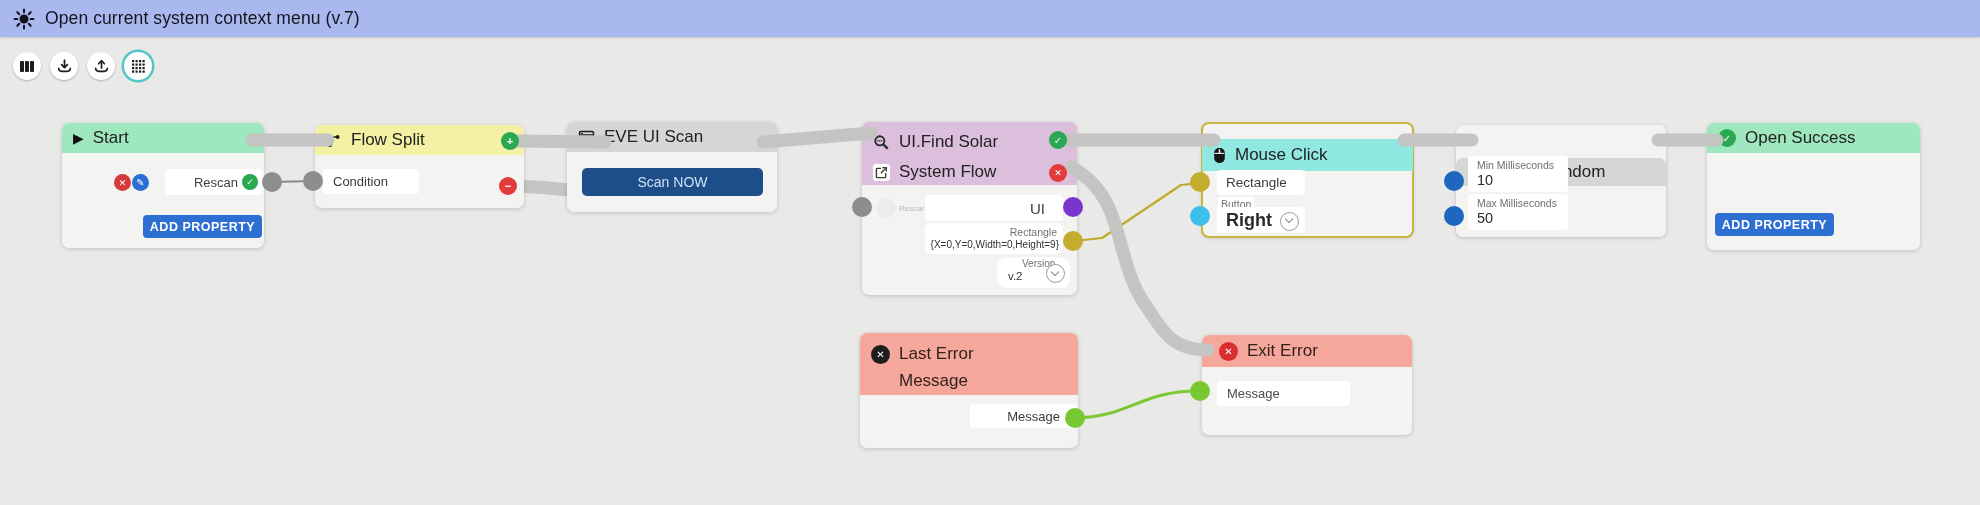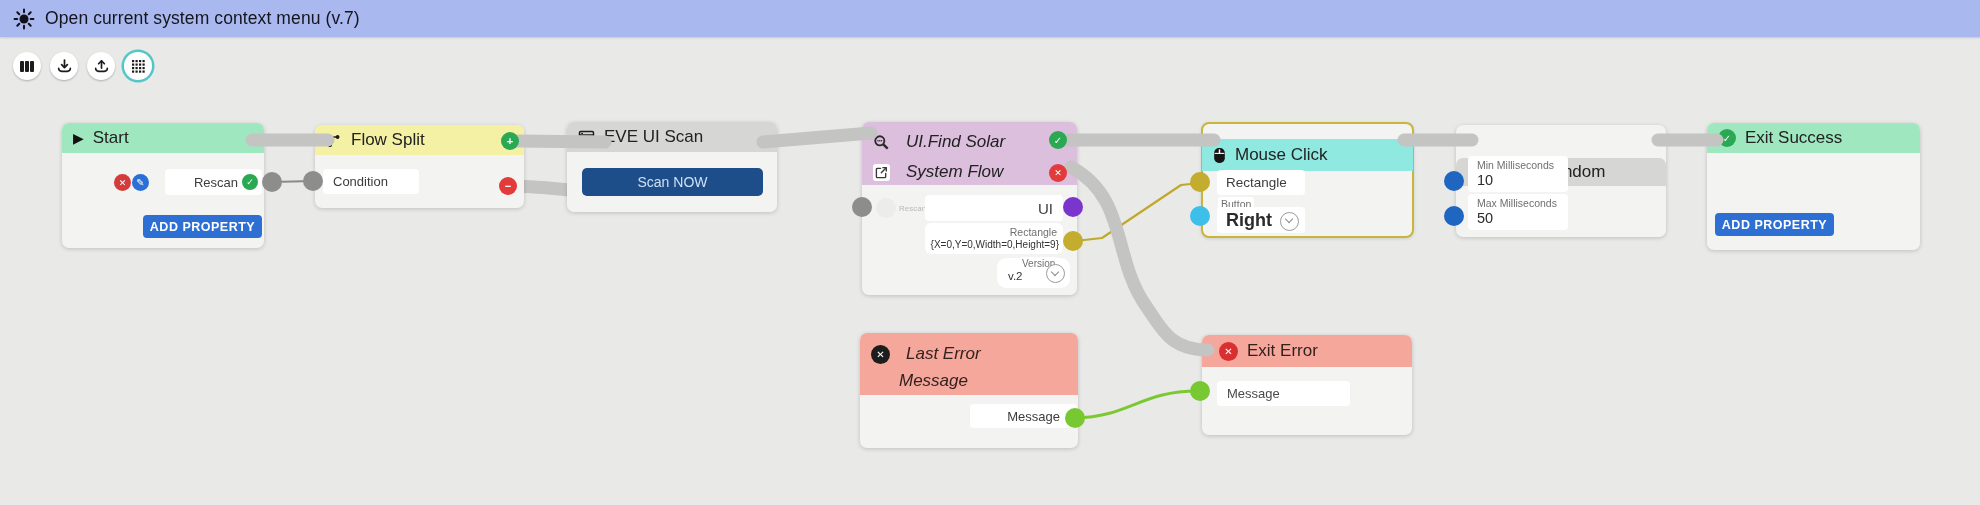--- a/index.html
+++ b/index.html
@@ -16,21 +16,21 @@
   
   svg.wires{position:absolute;left:0;top:0;width:1980px;height:505px;pointer-events:none;}
   svg.wires path{pointer-events:stroke;}
   .wires-under{z-index:1;}
   .wires-over{z-index:3;}
   
   .node{position:absolute;background:#f3f3f1;border-radius:7px;box-shadow:0 1px 4px rgba(0,0,0,.18);z-index:2;}
   .node.selected{outline:2px solid #c9b53b;outline-offset:-1px;}
   .nhead{position:absolute;left:0;top:0;right:0;display:flex;align-items:center;gap:9px;padding:0 11px;border-radius:7px 7px 0 0;font-size:17px;font-weight:500;color:#222;box-sizing:border-box;}
   .nhead2{position:absolute;left:0;top:0;right:0;border-radius:7px 7px 0 0;padding:5px 11px;box-sizing:border-box;font-size:17px;font-weight:500;color:#222;}
-  .hrow{display:flex;align-items:center;gap:16px;height:30px;font-style:italic;}
+  .hrow{display:flex;align-items:center;gap:9px;height:30px;}
   .field{position:absolute;background:#fff;border-radius:4px;display:flex;align-items:center;font-size:13px;color:#3c3c3c;box-sizing:border-box;}
   .flabel{font-size:10.5px;color:#6f6f6f;line-height:1;background:#fff;border-radius:3px;padding:2px 3px;}
   .btn-blue{position:absolute;background:#2e6fd4;color:#fff;border:none;border-radius:4px;font-weight:700;font-size:12.5px;letter-spacing:.5px;display:flex;align-items:center;justify-content:center;cursor:pointer;font-family:inherit;}
   .btn-scan{position:absolute;background:#1d4e89;color:#cfe0f2;border:none;border-radius:5px;font-size:14px;display:flex;align-items:center;justify-content:center;cursor:pointer;font-family:inherit;}
   
   .port{position:absolute;border-radius:50%;z-index:4;display:flex;align-items:center;justify-content:center;color:#fff;font-weight:700;}
   .p20{width:20px;height:20px;}
   .p18{width:18px;height:18px;font-size:11px;}
   .gray{background:#8d8d8b;} .purple{background:#7a35cc;} .yellow{background:#c3ac2e;}
   .cyan{background:#3cc0ea;} .blue{background:#1f66c0;} .green{background:#78c832;}
@@ -186,21 +186,21 @@
               <path d="M11.5 8 v3.5 a1 1 0 0 1 -1 1 H2.5 a1 1 0 0 1 -1 -1 V3.5 a1 1 0 0 1 1 -1 H6"></path>
               <path d="M8.5 1.8 h3.7 v3.7"></path>
               <line x1="12" y1="2" x2="6.8" y2="7.2"></line>
             </svg>
         </span>
         <span>System Flow</span>
       </div>
     </div>
     <span class="circ" style="position:absolute;left:14px;top:76px;width:20px;height:20px;background:#ececea;"></span>
     <span style="position:absolute;left:37px;top:82px;font-size:8px;color:#b9b9b7;">Rescan</span>
-    <div class="field" style="left:63px;top:73px;width:138px;height:26px;justify-content:flex-end;padding-right:10px;font-size:15px;">
+    <div class="field" style="left:63px;top:73px;width:138px;height:26px;justify-content:flex-end;padding-right:18px;font-size:15px;">
       <span>UI</span>
     </div>
     <div class="field" style="left:63px;top:101px;width:138px;height:31px;flex-direction:column;align-items:flex-end;justify-content:center;padding-right:4px;border-radius:6px;">
       <span class="flabel" style="padding:0 2px 1px 0;">Rectangle</span>
       <span style="font-size:10px;color:#333;white-space:nowrap;">{X=0,Y=0,Width=0,Height=9}</span>
     </div>
     <div class="field" style="left:135px;top:136px;width:73px;height:30px;border-radius:9px;">
       <span class="flabel" style="position:absolute;left:22px;top:-1px;font-size:10px;">Version</span>
       <span style="position:absolute;left:11px;top:12px;font-size:11.5px;color:#333;">v.2</span>
       <span class="chev" style="position:absolute;right:5px;top:6px;"></span>
@@ -244,21 +244,21 @@
     </div>
     <div class="field" style="left:12px;top:69px;width:100px;height:36px;flex-direction:column;align-items:flex-start;justify-content:center;padding-left:9px;">
       <span class="flabel" style="padding:0 0 2px 0;">Max Milliseconds</span>
       <span style="font-size:14.5px;color:#2b2b2b;">50</span>
     </div>
   </div>
 
   <div class="node" style="left:1707px;top:123px;width:213px;height:127px;">
     <div class="nhead" style="height:30px;background:#9fe7bf;">
       <span class="circ" style="width:18px;height:18px;background:#2aa952;font-size:10px;">✓</span>
-      <span>Exit Success</span>
+      <span>Open Success</span>
     </div>
     <button class="btn-blue" style="left:8px;top:90px;width:119px;height:23px;">ADD PROPERTY</button>
   </div>
 
   <div class="node" style="left:860px;top:333px;width:218px;height:115px;">
     <div class="nhead2" style="height:62px;background:#f5a79c;color:#33211e;">
       <div class="hrow" style="height:28px;margin-top:2px;">
         <span class="circ" style="width:19px;height:19px;background:#1d1d1d;font-size:10px;">✕</span>
         <span>Last Error</span>
       </div>

